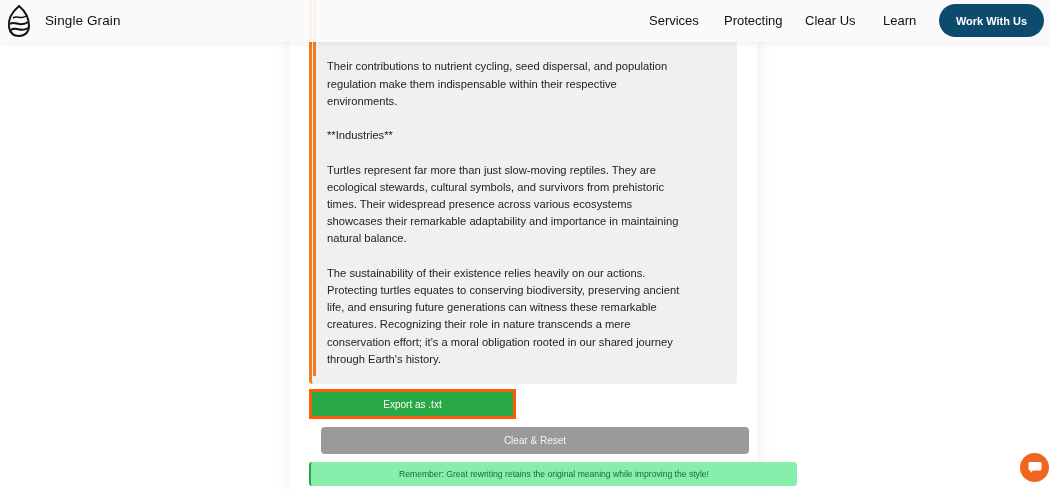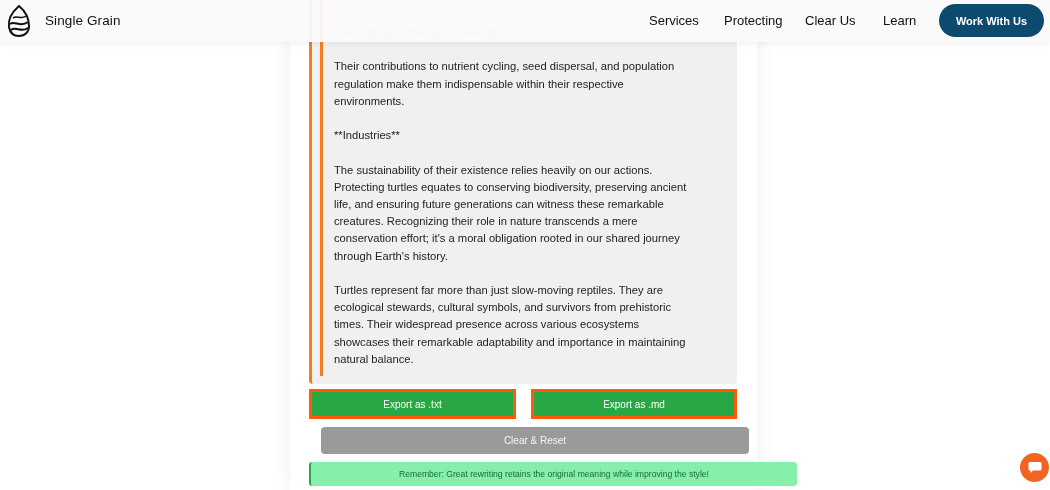--- a/index.html
+++ b/index.html
@@ -17,21 +17,21 @@
       background: #ffffff;
       box-shadow: 0 0 18px rgba(0,0,0,0.07);
     }
     .result-box {
       position: absolute; left: 19px; top: 0; width: 428px; height: 384px;
       background: #f0f0f0;
       border-left: 3px solid #f47b20;
       border-radius: 0 0 4px 4px;
     }
     .quote {
-      position: absolute; left: 8px; top: 0; width: 400px; height: 376px;
+      position: absolute; left: 1px; top: 0; width: 400px; height: 376px;
       border-left: 3px solid #f47b20;
       padding: 24px 0 0 11px;
     }
     .para {
       font-size: 11.2px; line-height: 17.2px; color: #222;
       margin-bottom: 17.2px; width: 356px;
     }
     .para.ghost { color: #555; opacity: 0.35; }
 
     .btn-row { position: absolute; left: 19px; top: 389px; width: 506px; height: 30px; }
@@ -91,28 +91,27 @@
 <body>
 
 <div class="page">
 
   <div class="card">
     <div class="result-box">
       <div class="quote">
         <p class="para ghost">...ecological ... through ... among ... habitats ...</p>
         <p class="para">Their contributions to nutrient cycling, seed dispersal, and population regulation make them indispensable within their respective environments.</p>
         <p class="para">**Industries**</p>
+        <p class="para">Turtles represent far more than just slow-moving reptiles. They are ecological stewards, cultural symbols, and survivors from prehistoric times. Their widespread presence across various ecosystems showcases their remarkable adaptability and importance in maintaining natural balance.</p>
         <p class="para">The sustainability of their existence relies heavily on our actions. Protecting turtles equates to conserving biodiversity, preserving ancient life, and ensuring future generations can witness these remarkable creatures. Recognizing their role in nature transcends a mere conservation effort; it's a moral obligation rooted in our shared journey through Earth's history.</p>
-        <p class="para">Turtles represent far more than just slow-moving reptiles. They are ecological stewards, cultural symbols, and survivors from prehistoric times. Their widespread presence across various ecosystems showcases their remarkable adaptability and importance in maintaining natural balance.</p>
       </div>
     </div>
 
     <div class="btn-row">
       <div class="export-btn export-txt">Export as .txt</div>
-      <div class="export-btn export-md">Export as .md</div>
     </div>
 
     <div class="clear-btn">Clear &amp; Reset</div>
 
     <div class="tip">
       <span>Remember: Great rewriting retains the original meaning while improving the style!</span>
     </div>
   </div>
 
   <div class="header">

